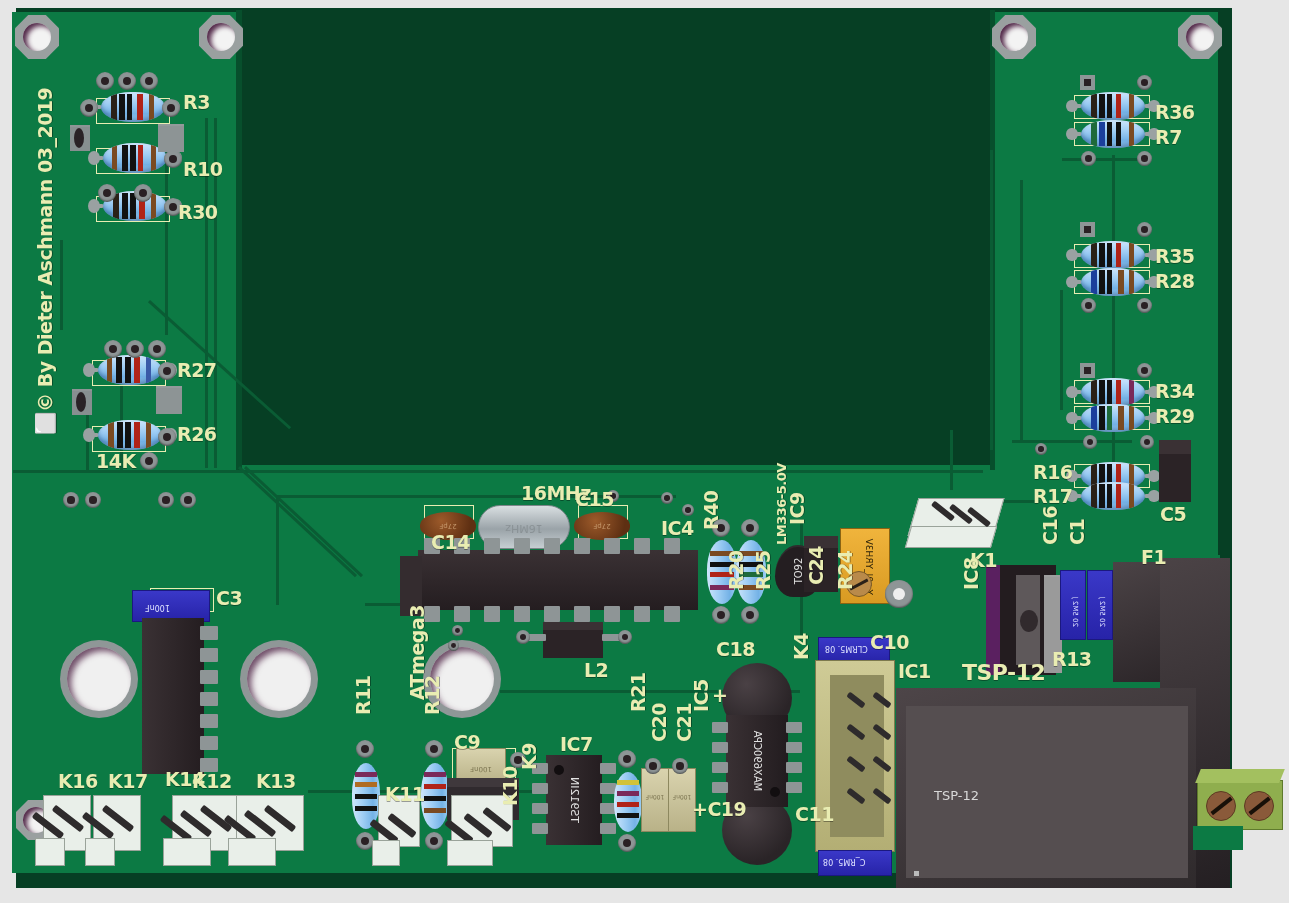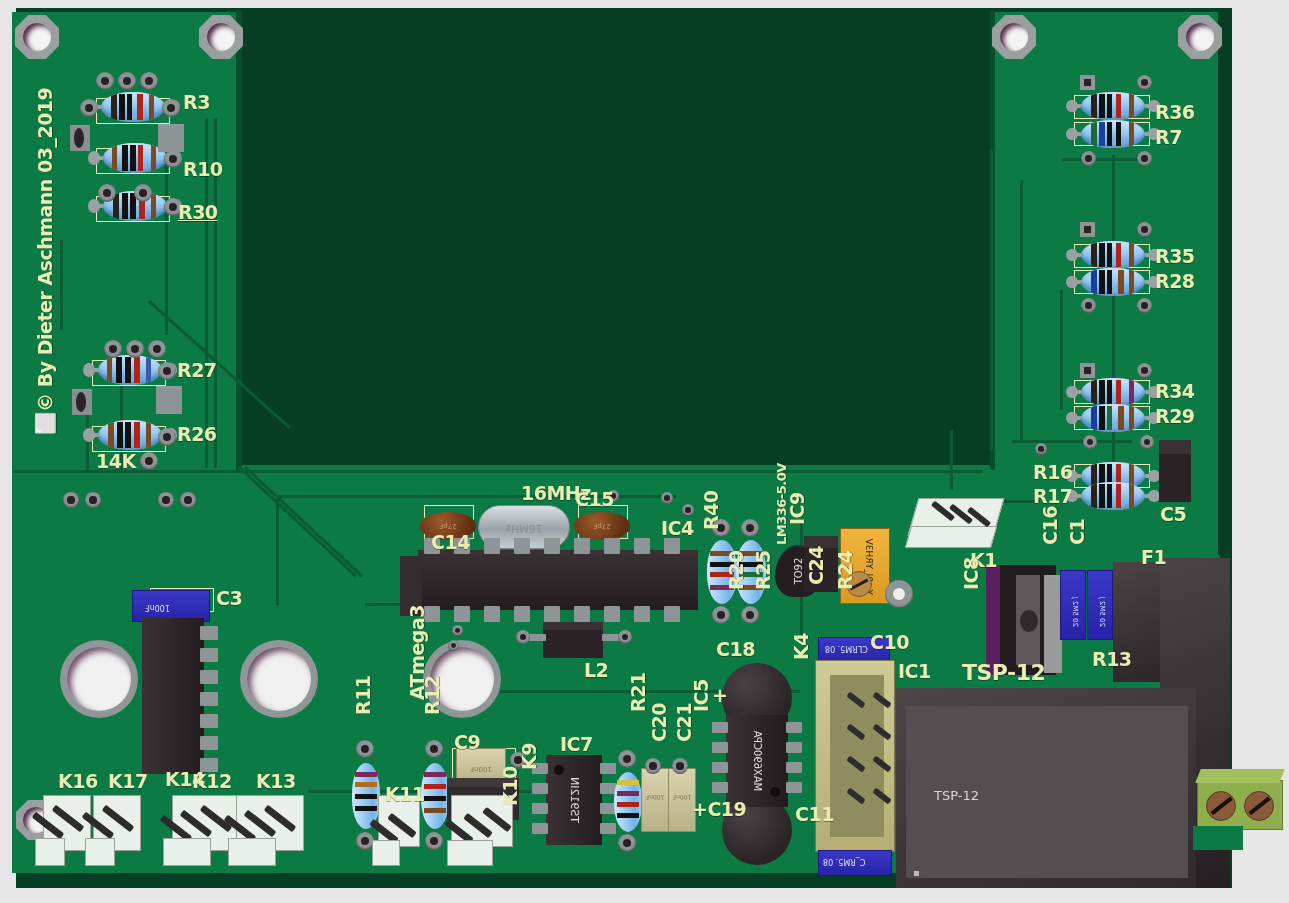--- a/index.html
+++ b/index.html
@@ -835,21 +835,21 @@
   <div class="pin3d" style="left:443px;top:828px;width:32px;height:7px;"></div>
   <div class="pin3d" style="left:462px;top:822px;width:32px;height:7px;"></div>
   <div class="pin3d" style="left:481px;top:816px;width:32px;height:7px;"></div>
   <div class="conn" style="left:447px;top:840px;width:46px;height:26px;">
       <div class="face"></div>
     </div>
 
   <div id="silk-layer">
       <div class="silk md" style="left: 183px; top: 93px;">R3</div>
       <div class="silk md" style="left: 183px; top: 160px;">R10</div>
-      <div class="silk md" style="left: 178px; top: 203px; text-decoration: underline;">R30</div>
+      <div class="silk md" style="left: 178px; top: 203px;">R30</div>
       <div class="silk md" style="left: 177px; top: 361px;">R27</div>
       <div class="silk md" style="left: 177px; top: 425px;">R26</div>
       <div class="silk md" style="left: 96px; top: 452px;">14K</div>
       <div class="silk md" style="left: 1155px; top: 103px;">R36</div>
       <div class="silk md" style="left: 1155px; top: 128px;">R7</div>
       <div class="silk md" style="left: 1155px; top: 247px;">R35</div>
       <div class="silk md" style="left: 1155px; top: 272px;">R28</div>
       <div class="silk md" style="left: 1155px; top: 382px;">R34</div>
       <div class="silk md" style="left: 1155px; top: 407px;">R29</div>
       <div class="silk md" style="left: 1033px; top: 463px;">R16</div>
@@ -863,21 +863,21 @@
       <div class="silk md" style="left: 216px; top: 589px;">C3</div>
       <div class="silk md" style="left: 454px; top: 733px;">C9</div>
       <div class="silk md" style="left: 560px; top: 735px;">IC7</div>
       <div class="silk md" style="left: 716px; top: 640px;">C18</div>
       <div class="silk md" style="left: 712px; top: 686px;">+</div>
       <div class="silk md" style="left: 692px; top: 800px;">+C19</div>
       <div class="silk md" style="left: 795px; top: 805px;">C11</div>
       <div class="silk md" style="left: 870px; top: 633px;">C10</div>
       <div class="silk md" style="left: 898px; top: 662px;">IC1</div>
       <div class="silk lg" style="left: 962px; top: 662px;">TSP-12</div>
-      <div class="silk md" style="left: 1092px; top: 650px;">R13</div>
+      <div class="silk md" style="left: 1052px; top: 650px;">R13</div>
       <div class="silk md" style="left: 1141px; top: 548px;">F1</div>
       <div class="silk md" style="left: 970px; top: 551px;">K1</div>
       <div class="silk md" style="left: 58px; top: 772px;">K16</div>
       <div class="silk md" style="left: 108px; top: 772px;">K17</div>
       <div class="silk md" style="left: 165px; top: 770px;">K14</div>
       <div class="silk md" style="left: 192px; top: 772px;">K12</div>
       <div class="silk md" style="left: 256px; top: 772px;">K13</div>
       <div class="silk md" style="left: 385px; top: 785px;">K11</div>
       <div class="silk md rot90" style="left: 408px; top: 700px;">ATmega3</div>
       <div class="silk md rot90" style="left: 702px; top: 530px;">R40</div>

